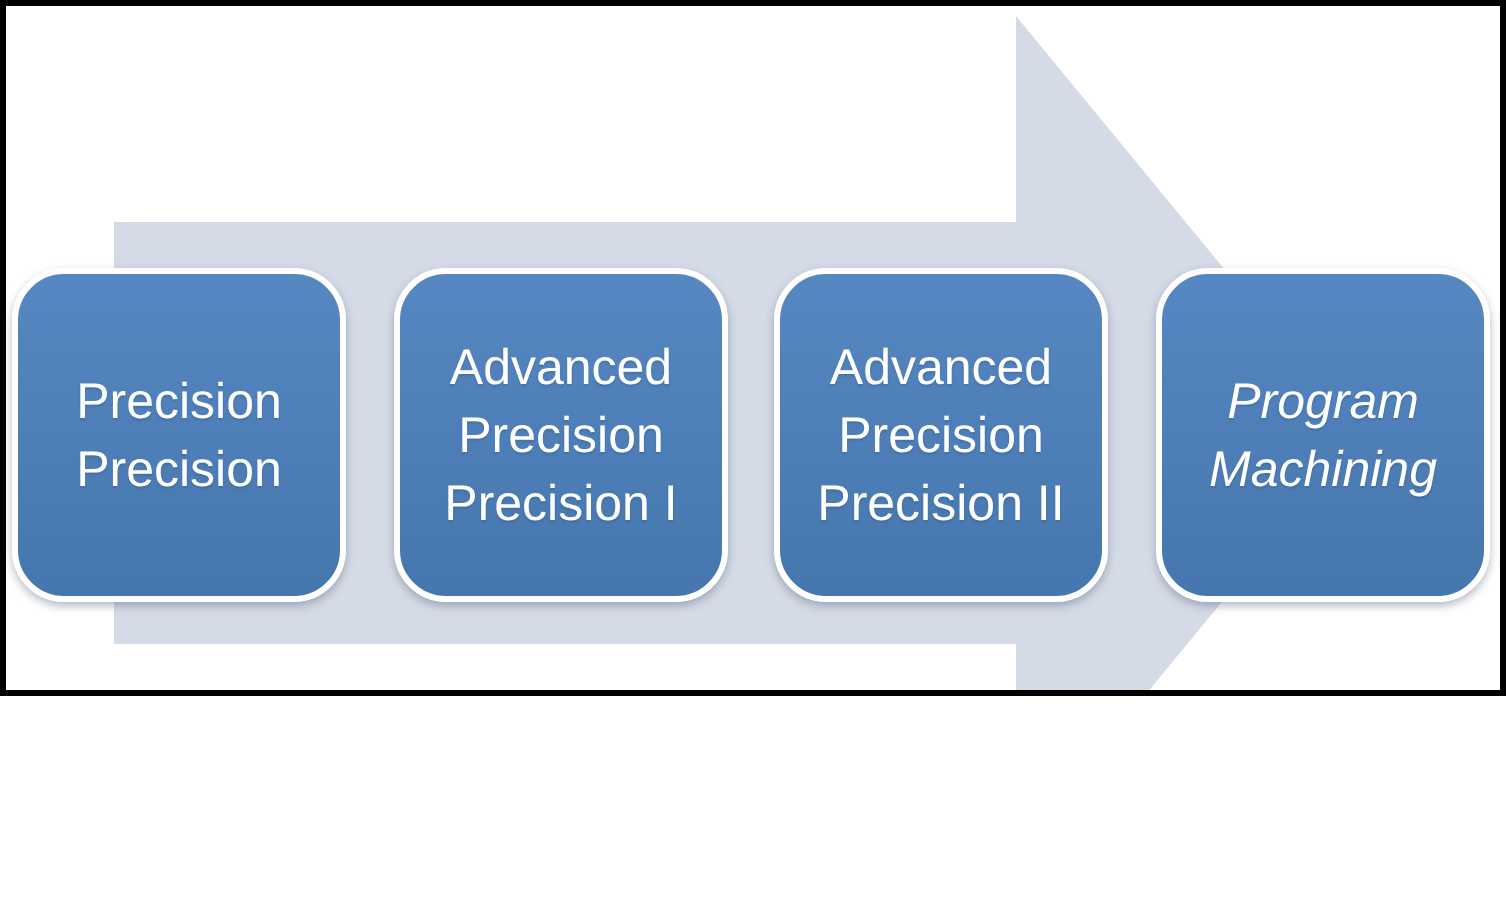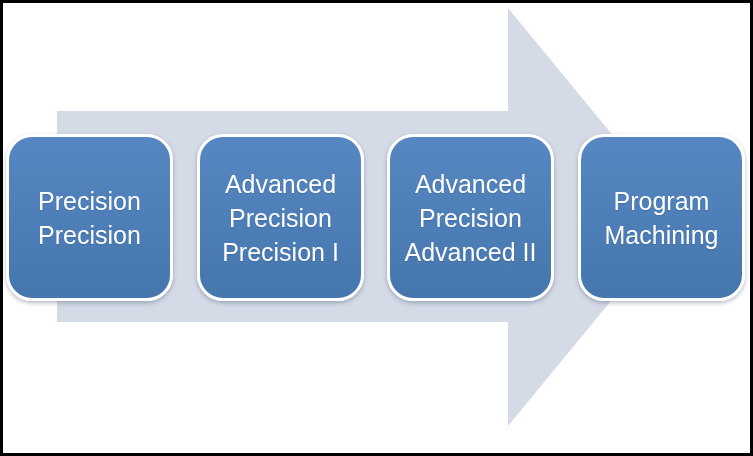--- a/index.html
+++ b/index.html
@@ -13,21 +13,21 @@
     --background: #ffffff;
   }
   * { margin: 0; padding: 0; box-sizing: border-box; }
   html, body {
     width: 753px; height: 456px;
     font-family: "Liberation Sans", sans-serif;
     background: #fff;
   }
   .frame {
     position: relative;
-    width: 753px; height: 456px;
+    width: 753px; height: 348px;
     background: var(--background);
     border: 3px solid var(--frame-border);
     overflow: hidden;
   }
   .arrow-svg {
     position: absolute;
     left: 0; top: 0;
     width: 747px; height: 450px;
     display: block;
   }
@@ -45,21 +45,21 @@
     box-shadow: 0 2px 4px rgba(92, 102, 124, 0.45);
     display: flex;
     flex-direction: column;
     justify-content: center;
     align-items: center;
     text-align: center;
   }
   .step-1 { left: 3px; }
   .step-2 { left: 194px; }
   .step-3 { left: 384px; }
-  .step-4 { left: 575px; }
+  .step-4 { left: 575px; font-style: italic; }
   .step .line {
     display: block;
     color: var(--box-text);
     font-size: 25px;
     line-height: 34px;
     font-weight: 400;
     white-space: nowrap;
     text-shadow: 0 1px 1px rgba(40,70,110,0.25);
   }
 </style>
@@ -79,21 +79,21 @@
 
   <div class="step step-2">
     <span class="line">Advanced</span>
     <span class="line">Precision</span>
     <span class="line">Precision I</span>
   </div>
 
   <div class="step step-3">
     <span class="line">Advanced</span>
     <span class="line">Precision</span>
-    <span class="line">Advanced II</span>
+    <span class="line">Precision II</span>
   </div>
 
   <div class="step step-4">
     <span class="line">Program</span>
     <span class="line">Machining</span>
   </div>
 
 </div>
 
 </body></html>

